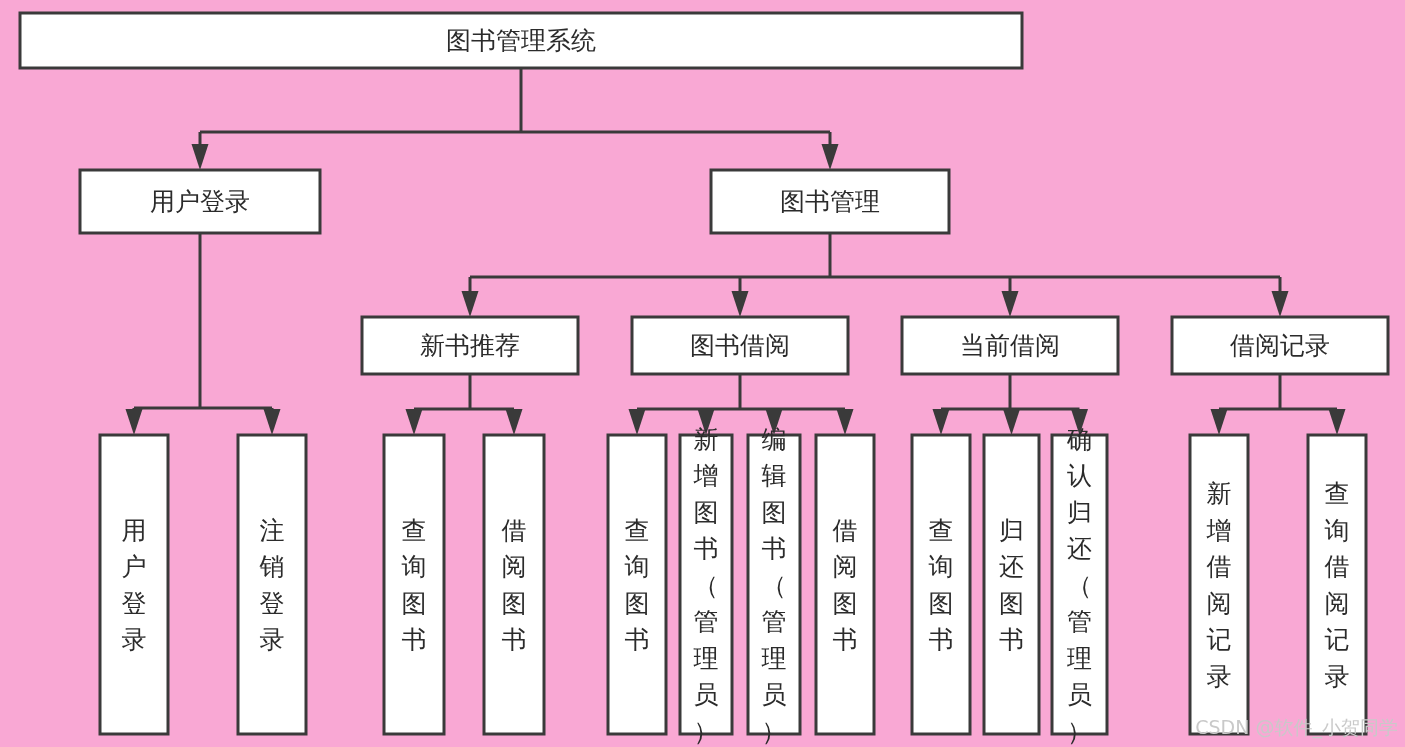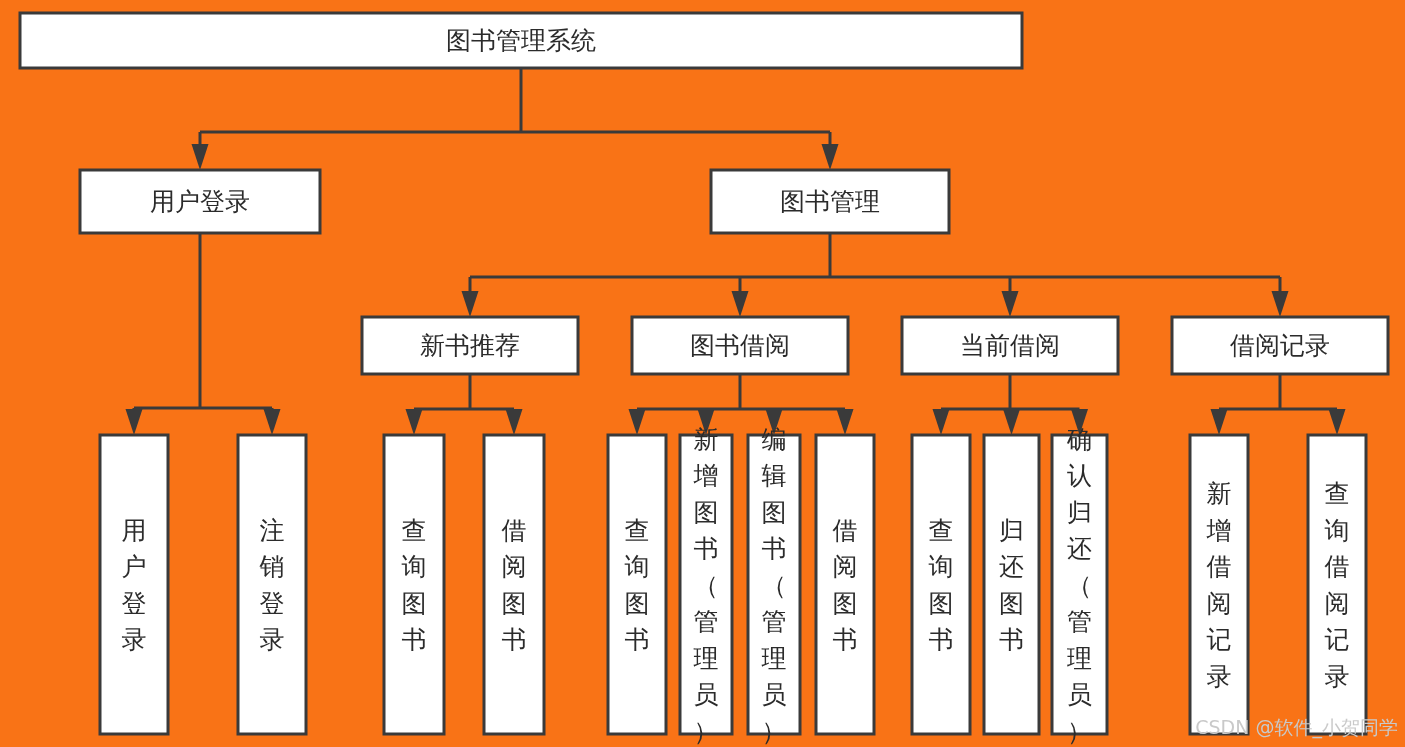--- a/index.html
+++ b/index.html
@@ -11,21 +11,21 @@
   body {
     width: 1405px;
     height: 747px;
     font-family: "DejaVu Sans", "Liberation Sans", sans-serif;
     overflow: hidden;
   }
   #diagram-root {
     position: relative;
     width: 1405px;
     height: 747px;
-    background: #f97316;
+    background: #f9a8d4;
   }
   svg#flowchart {
     display: block;
     width: 1405px;
     height: 747px;
   }
   .node-box {
     fill: #ffffff;
     stroke: #3a3a3a;
     stroke-width: 3;

